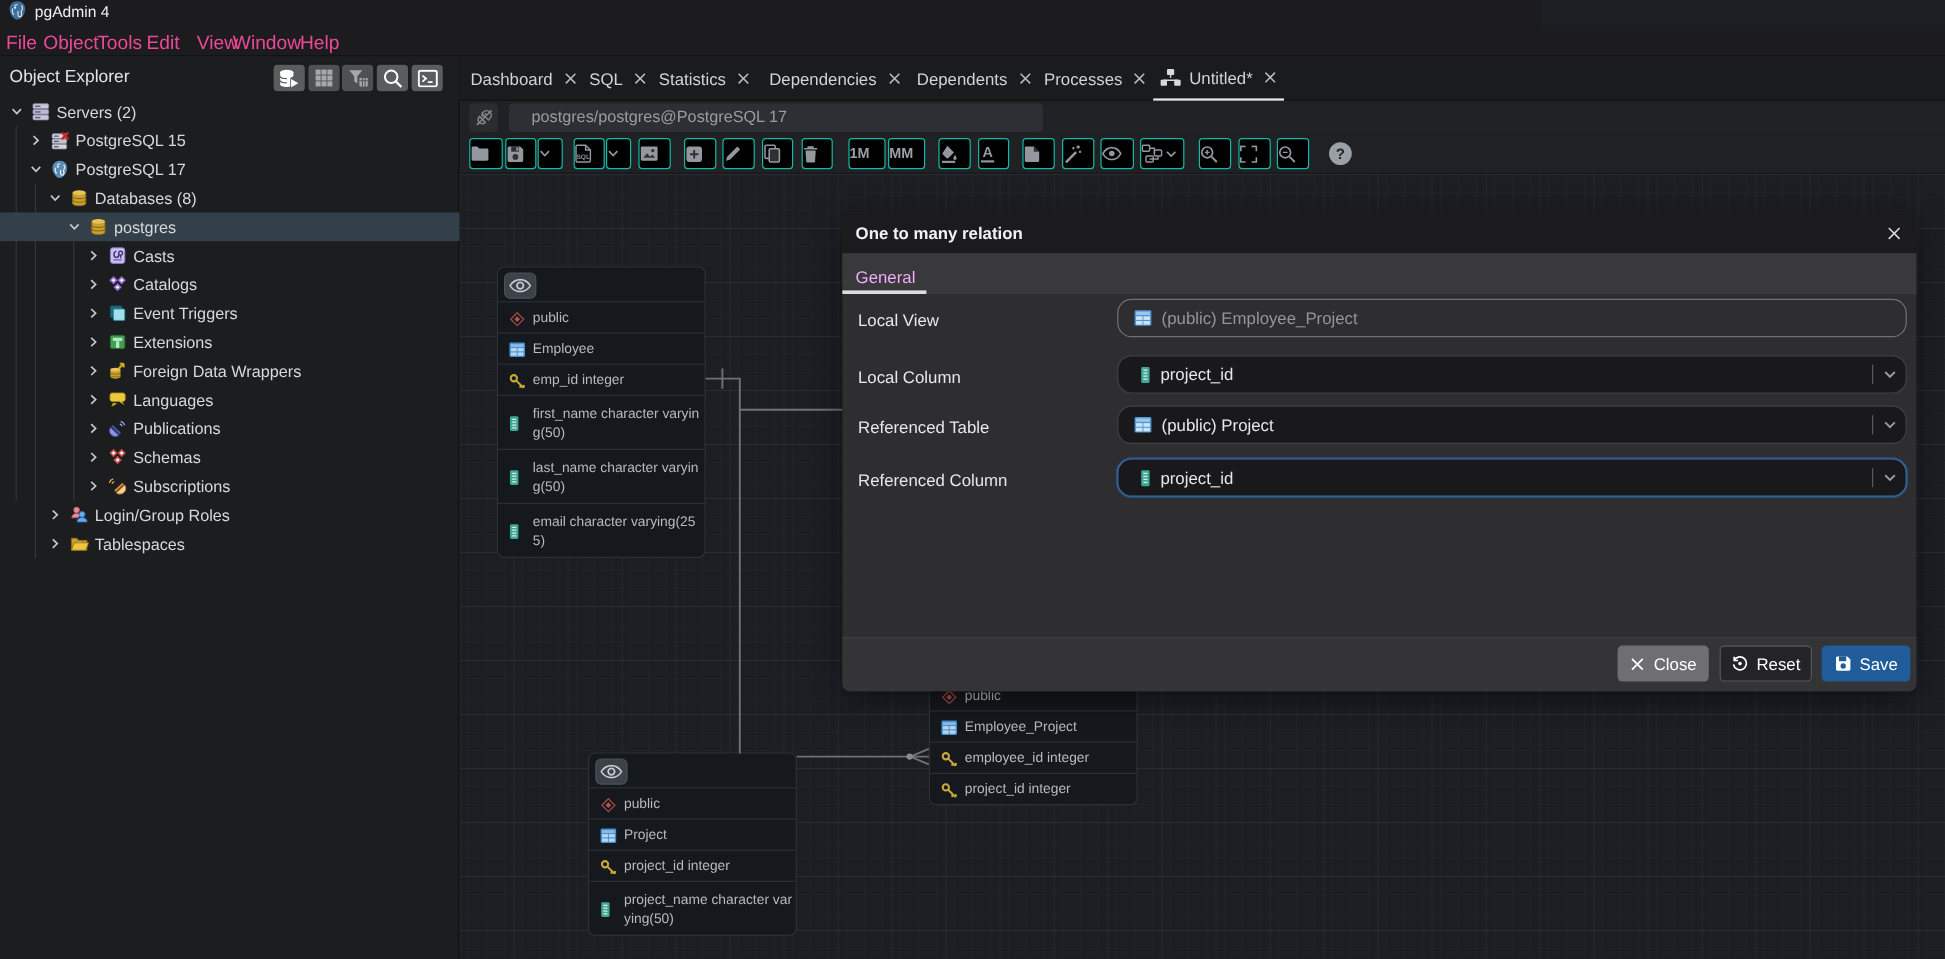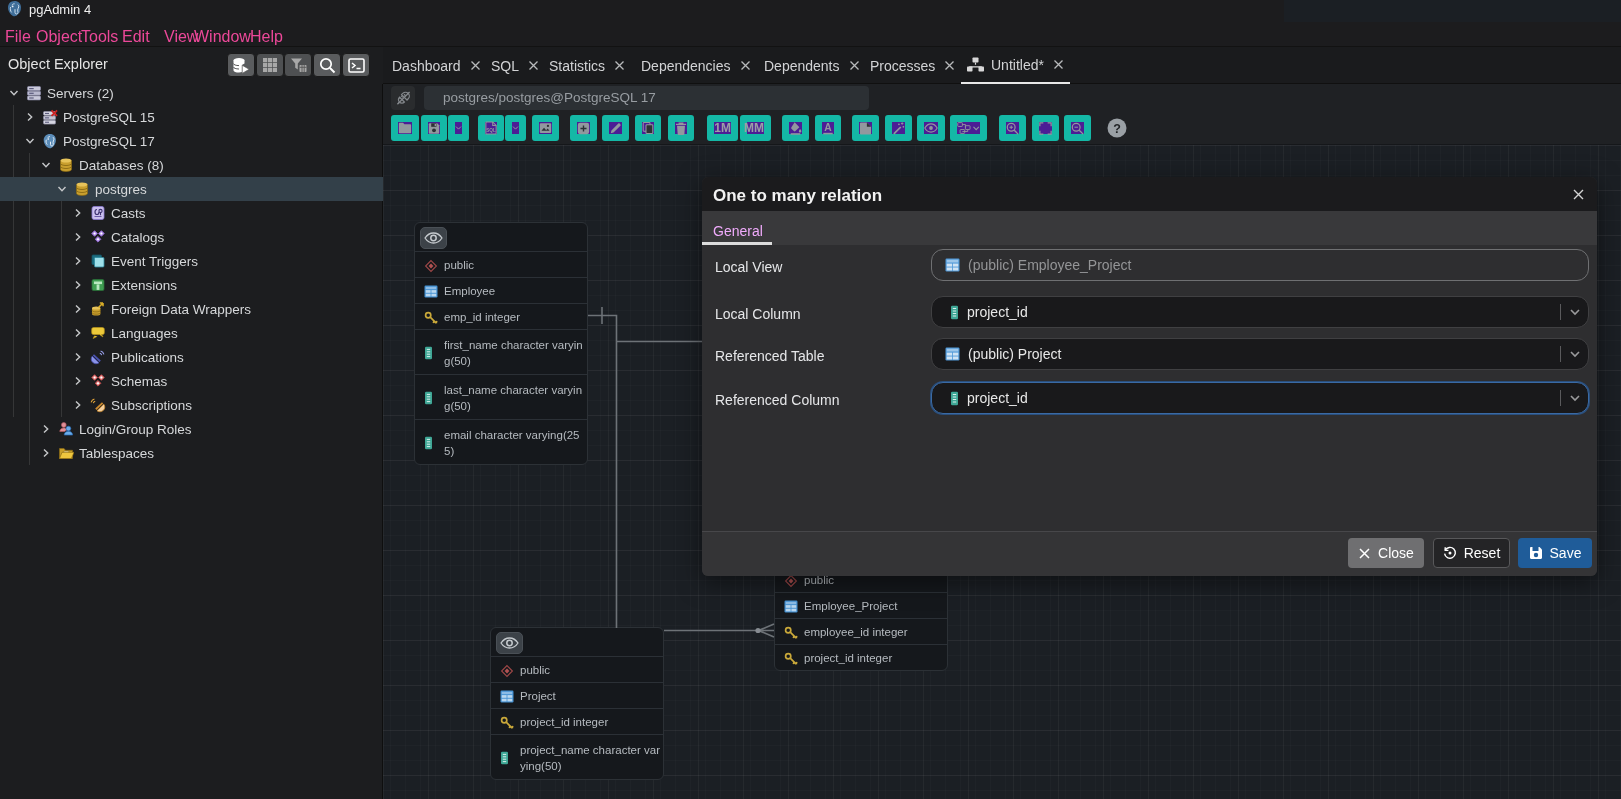--- a/index.html
+++ b/index.html
@@ -27,42 +27,42 @@
 
 #tabbar{left:383px;top:47px;width:1238px;height:37px;background:#1a1b1d;border-bottom:1px solid #101010}
 .tab{position:absolute;top:0;height:37px;display:flex;align-items:center;font-size:14px;color:#d2d3d5}
 .tab .x{margin-left:9px;width:11px;height:11px}
 .tab.active{border-bottom:2px solid #e8e8e8}
 
 #connrow{left:383px;top:84px;width:1238px;height:28px;background:#1f2124}
 #connbtn{left:8px;top:2px;width:24px;height:24px;background:#2a2c2e;border-radius:4px;display:flex;align-items:center;justify-content:center}
 #conninput{left:41px;top:2px;width:445px;height:24px;background:#2c3034;border-radius:4px;color:#989da2;font-size:13.5px;line-height:24px;padding-left:19px}
 #toolrow{left:383px;top:112px;width:1238px;height:33px;background:#1f2124;border-bottom:1px solid #15171a}
-.tbtn{position:absolute;top:3px;height:26px;background:#4c1d95;border:7px solid #14b8a6;border-radius:3px;display:flex;align-items:center;justify-content:flex-end;color:#9ba0a5}
+.tbtn{position:absolute;top:3px;height:26px;background:#000000;border:1px solid #14b8a6;border-radius:3px;display:flex;align-items:center;justify-content:flex-start;color:#9ba0a5}
 
 #canvas{left:383px;top:145px;width:1238px;height:654px;background:#1b1f24;
 background-image:
  linear-gradient(to right, rgba(255,255,255,0.045) 1px, transparent 1px),
  linear-gradient(to bottom, rgba(255,255,255,0.045) 1px, transparent 1px),
  linear-gradient(to right, rgba(255,255,255,0.021) 1px, transparent 1px),
  linear-gradient(to bottom, rgba(255,255,255,0.021) 1px, transparent 1px);
 background-size:45px 45px,45px 45px,15px 15px,15px 15px;
 background-position:0 0,0 0,7px 0,7px 0;}
 .node{position:absolute;background:#15181c;border:1px solid #2c3136;border-radius:6px;font-size:11.5px;color:#b6bbc0}
 .nrow{display:flex;align-items:center;border-top:1px solid #2b3036;padding:5px 6px 4px 9px;line-height:16px}
 .nrow span:last-child{line-height:16px;white-space:nowrap}
 .nrow .nicon{width:14px;height:14px;flex:0 0 14px;margin-right:6px;margin-top:1px}
 .nhead{height:28px;position:relative;border-top:none}
 .eyebtn{position:absolute;left:5px;top:4px;width:27px;height:22px;background:#3c4248;border:1px solid #4a5056;border-radius:5px;display:flex;align-items:center;justify-content:center}
 svg{display:block}
 .conn{stroke:#6d7277;stroke-width:1.6;fill:none}
 
 #dialog{left:702px;top:177px;width:895px;height:399px;background:#2e2e30;border-radius:6px;box-shadow:0 6px 24px rgba(0,0,0,0.5)}
 #dlghead{left:0;top:0;width:895px;height:34px;background:#1b1b1d;border-radius:6px 6px 0 0}
-#dlghead .t{position:absolute;left:11px;top:9px;font-weight:bold;font-size:17px;color:#f2f2f2}
+#dlghead .t{position:absolute;left:11px;top:9px;font-weight:bold;font-size:14px;color:#f2f2f2}
 #dlgtabs{left:0;top:34px;width:895px;height:34px;background:#39393b}
 #dlgtabs .t{position:absolute;left:11px;top:12px;font-size:14px;color:#f0abfc}
 #dlgtabs .u{position:absolute;left:0;top:31px;width:70px;height:3px;background:#dcdcdc}
 .frow{position:absolute;left:0;width:895px}
 .flbl{position:absolute;left:13px;font-size:14px;color:#e6e7e9}
 .fctl{position:absolute;left:229px;width:658px;height:32px;border-radius:12px;display:flex;align-items:center}
 .fctl.disabled{border:1px solid #6f7072;color:#949597}
 .fctl.select{background:#19191b;border:1px solid #404042;color:#e8e8e8}
 .fctl.select.focus{border:1px solid #3a6aa4;box-shadow:0 0 0 1px #2a4f7d}
 .fctl .ic{margin-left:13px;margin-right:8px}

